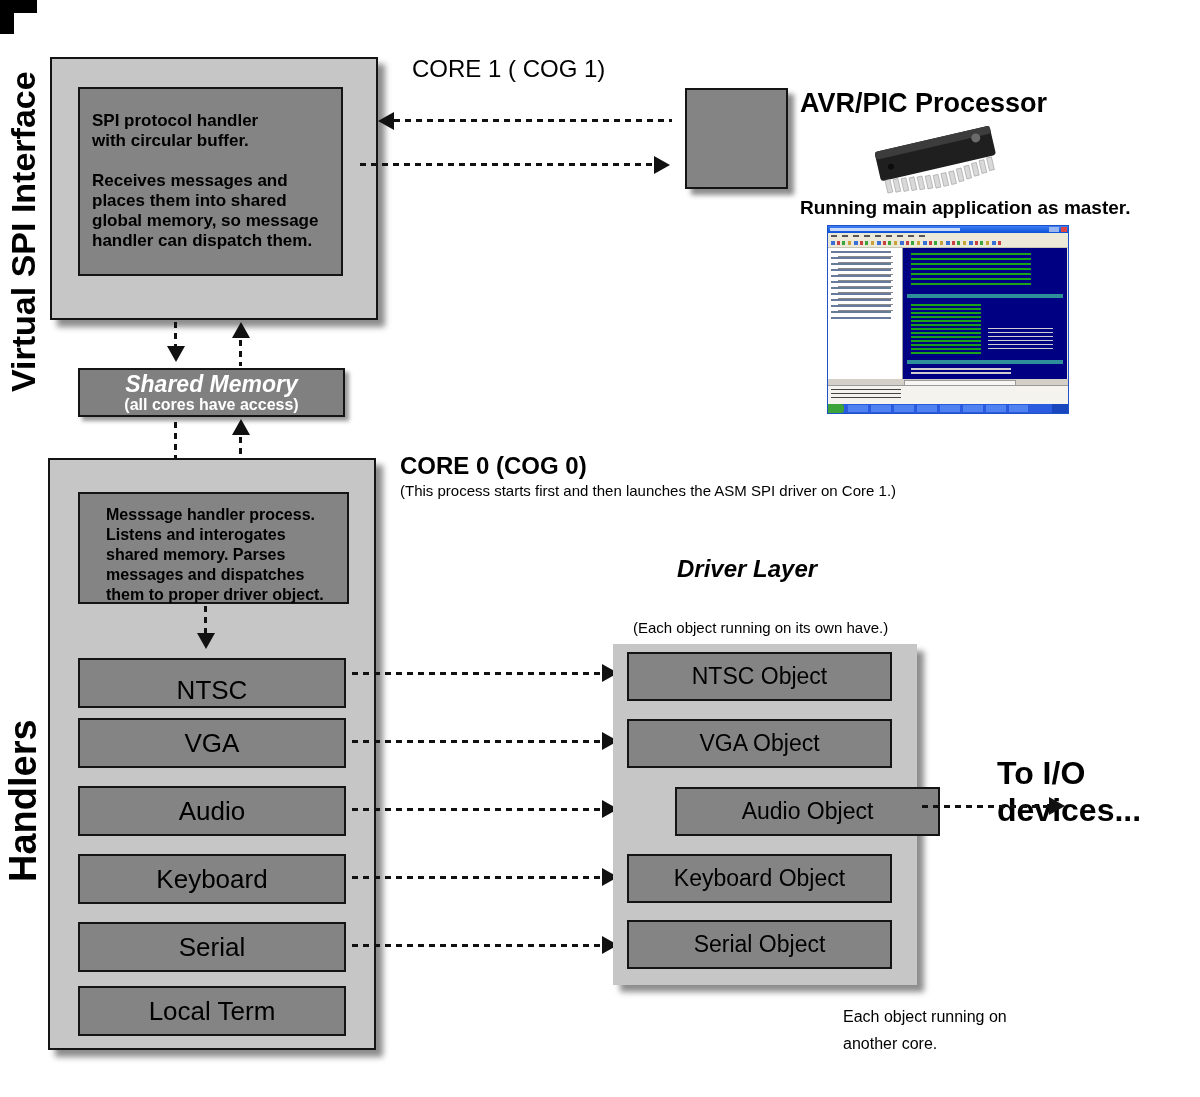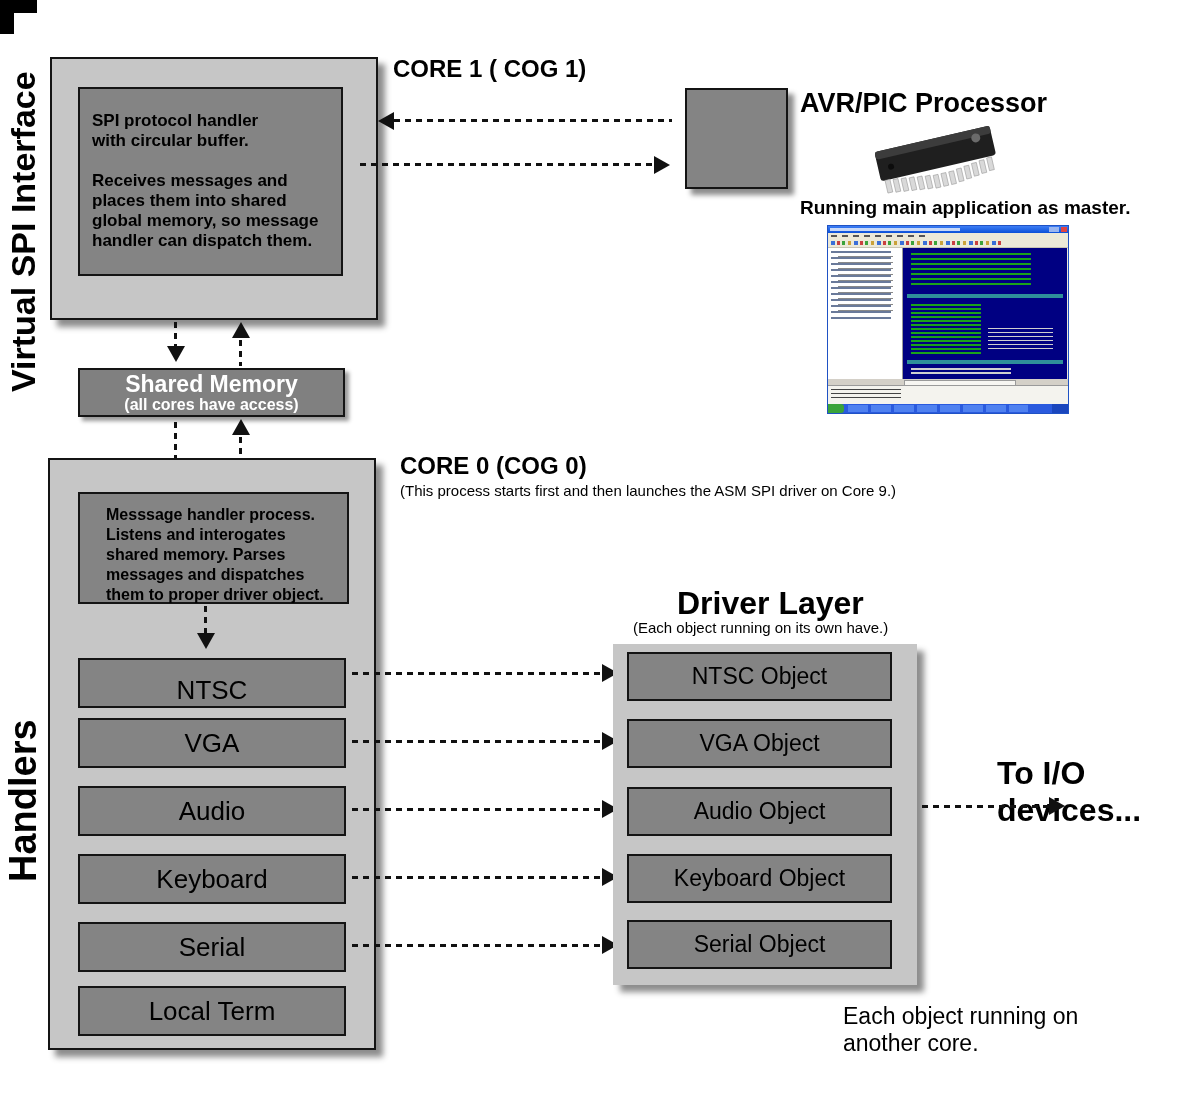--- a/index.html
+++ b/index.html
@@ -34,21 +34,21 @@
   <div class="abs box-light" style="left:50px;top:57px;width:324px;height:259px;"></div>
 
   <div class="abs box-dark pre" style="left:78px;top:87px;width:239px;height:141px;padding:22px 10px 22px 12px;font-size:17px;font-weight:bold;line-height:20px;">SPI protocol handler
 with circular buffer.
 
 Receives messages and
 places them into shared
 global memory, so message
 handler can dispatch them.</div>
 
-  <div class="abs" style="left:393px;top:55px;font-size:24px;font-weight:bold;">CORE 1  ( COG 1)</div>
+  <div class="abs" style="left:412px;top:55px;font-size:24px;font-weight:normal;">CORE 1  ( COG 1)</div>
 
   <div class="abs">
     <div class="abs ah-left" style="left:378px;top:112px;"></div>
     <div class="abs dash-h" style="left:394px;top:119px;width:278px;"></div>
   </div>
   <div class="abs">
     <div class="abs dash-h" style="left:360px;top:163px;width:294px;"></div>
     <div class="abs ah-right" style="left:654px;top:156px;"></div>
   </div>
 
@@ -124,36 +124,36 @@
   <div class="abs">
     <div class="abs dash-v" style="left:174px;top:322px;height:24px;"></div>
     <div class="abs ah-down" style="left:167px;top:346px;"></div>
   </div>
   <div class="abs">
     <div class="abs ah-up" style="left:232px;top:322px;"></div>
     <div class="abs dash-v" style="left:239px;top:340px;height:26px;"></div>
   </div>
 
   <div class="abs center" style="left:78px;top:368px;width:263px;height:45px;background:#808080;border:2px solid #141414;box-shadow:4px 4px 4px rgba(0,0,0,.4);color:#fff;">
-    <div style="font-size:23px;font-weight:bold;line-height:24px;">Shared Memory</div>
+    <div style="font-size:23px;font-weight:bold;line-height:24px;font-style:italic;">Shared Memory</div>
     <div style="font-size:16px;font-weight:bold;line-height:17px;">(all cores have access)</div>
   </div>
 
   <div class="abs">
     <div class="abs dash-v" style="left:174px;top:422px;height:40px;"></div>
     <div class="abs ah-down" style="left:167px;top:462px;"></div>
   </div>
   <div class="abs">
     <div class="abs ah-up" style="left:232px;top:419px;"></div>
     <div class="abs dash-v" style="left:239px;top:437px;height:53px;"></div>
   </div>
 
   <div class="abs box-light" style="left:48px;top:458px;width:324px;height:588px;"></div>
   <div class="abs" style="left:400px;top:452px;font-size:24px;font-weight:bold;">CORE 0 (COG 0)</div>
-  <div class="abs" style="left:400px;top:482px;font-size:15px;">(This process starts first and then launches the ASM SPI driver on Core 9.)</div>
+  <div class="abs" style="left:400px;top:482px;font-size:15px;">(This process starts first and then launches the ASM SPI driver on Core 1.)</div>
 
   <div class="abs box-dark pre" style="left:78px;top:492px;width:241px;height:86px;padding:11px 0 11px 26px;font-size:16px;font-weight:bold;line-height:20px;">Messsage handler process.
 Listens and interogates
 shared memory. Parses
 messages and dispatches
 them to proper driver object.</div>
 
   <div class="abs">
     <div class="abs dash-v" style="left:204px;top:606px;height:27px;"></div>
     <div class="abs ah-down" style="left:197px;top:633px;"></div>
@@ -192,43 +192,43 @@
   </div>
   <div class="abs">
     <div class="abs dash-h" style="left:352px;top:876px;width:251px;"></div>
       <div class="abs ah-right" style="left:602px;top:868px;"></div>
   </div>
   <div class="abs">
     <div class="abs dash-h" style="left:352px;top:944px;width:251px;"></div>
       <div class="abs ah-right" style="left:602px;top:936px;"></div>
   </div>
 
-  <div class="abs" style="left:677px;top:585px;font-size:32px;font-weight:bold;">Driver Layer</div>
+  <div class="abs" style="left:677px;top:555px;font-size:24px;font-weight:bold;font-style:italic;">Driver Layer</div>
   <div class="abs" style="left:633px;top:619px;font-size:15px;">(Each object running on its own have.)</div>
 
   <div class="abs" style="left:613px;top:644px;width:304px;height:341px;background:#c6c6c6;box-shadow:7px 7px 6px rgba(0,0,0,.45);"></div>
 
   <div class="abs box-dark obox" style="top:652px;">
       <span>NTSC Object</span>
     </div>
   <div class="abs box-dark obox" style="top:719px;">
       <span>VGA Object</span>
     </div>
-  <div class="abs box-dark obox" style="top:787px;">
+  <div class="abs box-dark obox" style="top:787px;margin-left:48px;">
       <span>Audio Object</span>
     </div>
   <div class="abs box-dark obox" style="top:854px;">
       <span>Keyboard Object</span>
     </div>
   <div class="abs box-dark obox" style="top:920px;">
       <span>Serial Object</span>
     </div>
 
   <div class="abs" style="left:997px;top:755px;font-size:32px;font-weight:bold;">To I/O devices...</div>
   <div class="abs">
     <div class="abs dash-h" style="left:922px;top:805px;width:128px;"></div>
       <div class="abs ah-right" style="left:1049px;top:797px;"></div>
   </div>
 
-  <div class="abs pre" style="left:843px;top:1003px;font-size:23px;line-height:27px;">Each object running on
+  <div class="abs pre" style="left:843px;top:1003px;font-size:16px;line-height:27px;">Each object running on
 another core.</div>
 
 </div>
 
 </body></html>

